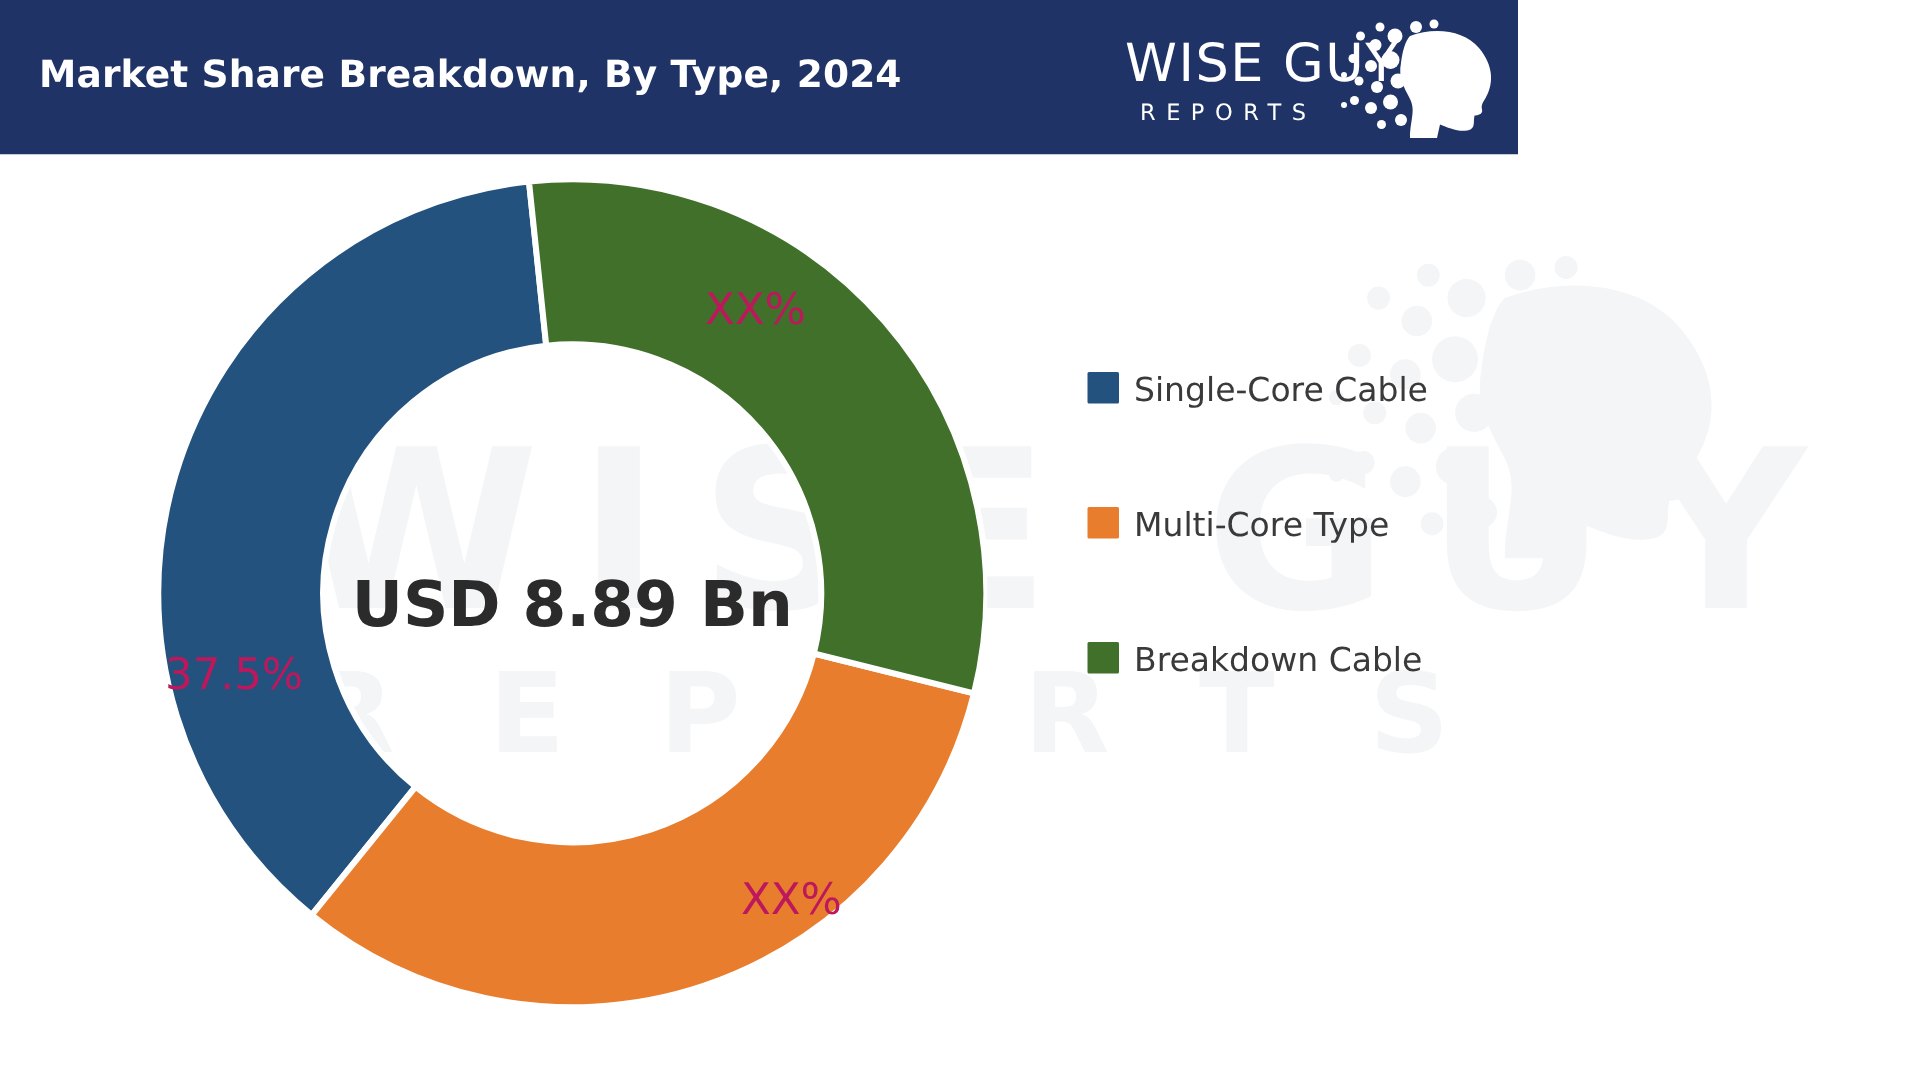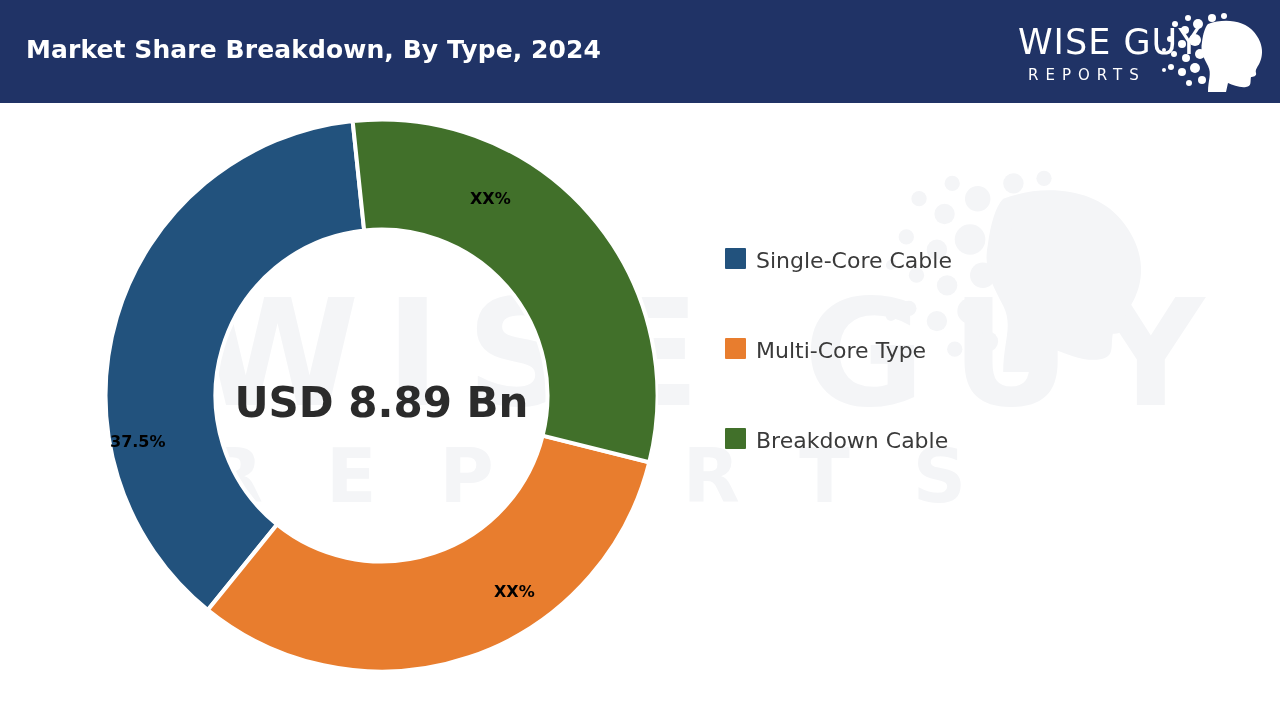--- a/index.html
+++ b/index.html
@@ -6,21 +6,21 @@
   body{
     width:1280px;height:720px;
     background:#ffffff;
     font-family:"DejaVu Sans", sans-serif;
     overflow:hidden;
     position:relative;
   }
 
   
   .header{
-    position:absolute;left:0;top:0;width:1280px;height:103px;
+    position:absolute;left:0;top:0;width:1012px;height:103px;
     background:#203366;
     box-sizing:border-box;
   }
   .header-title{
     position:absolute;left:26px;top:35px;
     color:#ffffff;
     font-size:25px;
     font-weight:bold;
     letter-spacing:0.1px;
     white-space:nowrap;
@@ -72,21 +72,21 @@
 
   .center-label{
     position:absolute;
     left:105px;top:275px;width:553px;
     text-align:center;
     font-size:42px;font-weight:bold;color:#2b2b2b;
     font-family:"DejaVu Sans", sans-serif;
   }
   .slice-label{
     position:absolute;
-    color:#000000;font-weight:bold;font-size:16px;
+    color:#be185d;font-weight:normal;font-size:29px;
     font-family:"DejaVu Sans", sans-serif;
     white-space:nowrap;
   }
   .lbl-blue  { left:110px; top:285px;margin-top:44px; }
   .lbl-green { left:470px; top:86px; }
   .lbl-orange{ left:494px; top:479px; }
 
   
   .legend{
     position:absolute;left:725px;top:145px;width:330px;

